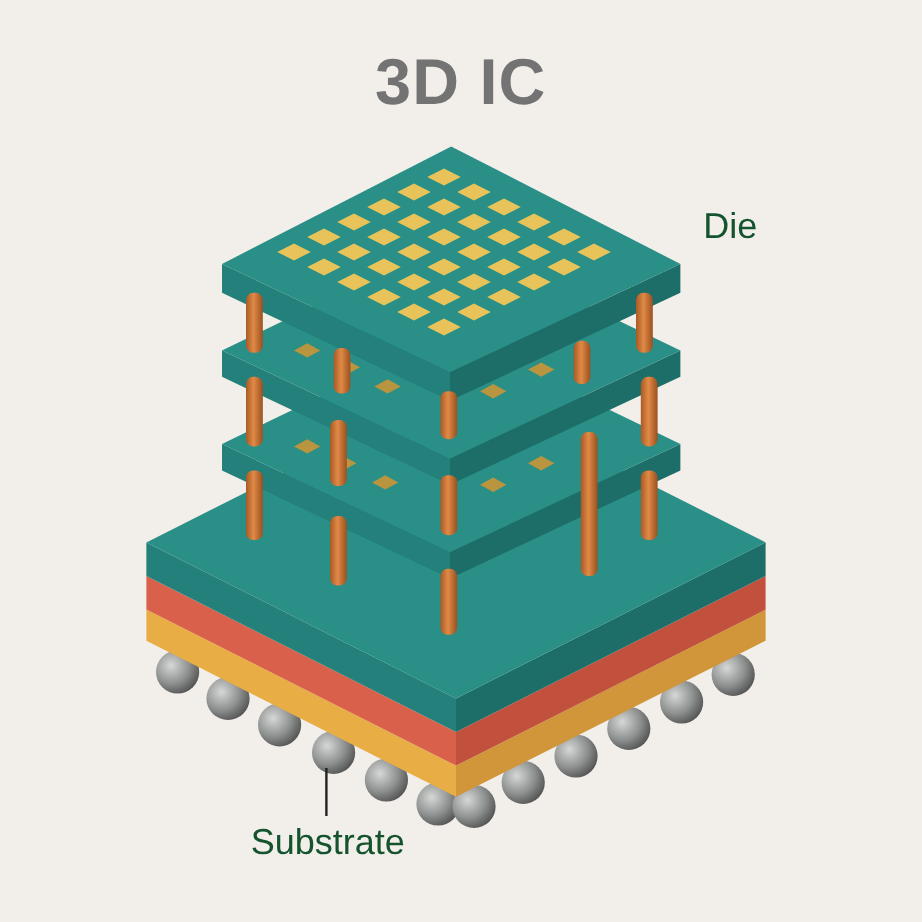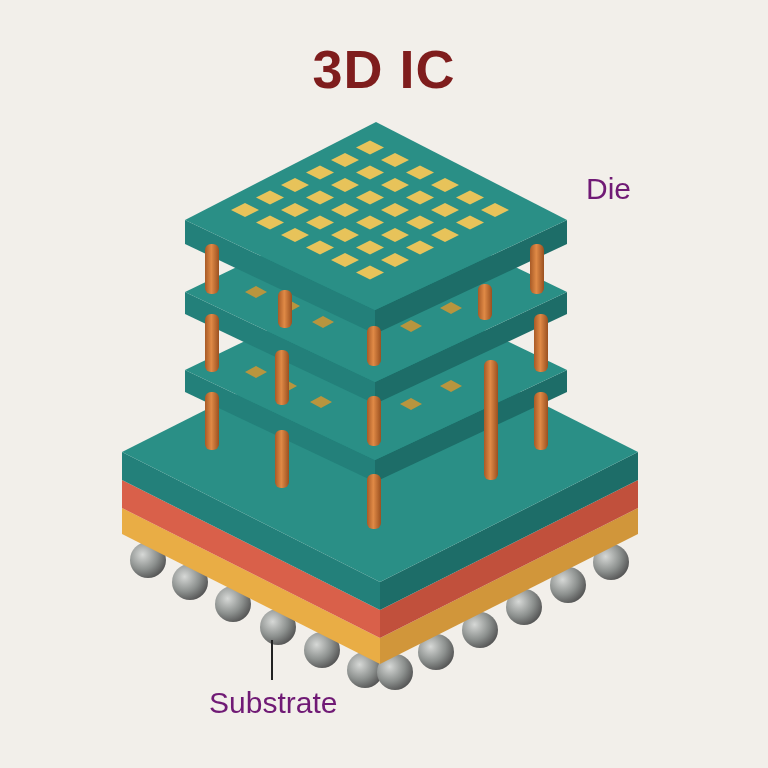--- a/index.html
+++ b/index.html
@@ -1,18 +1,18 @@
 <!DOCTYPE html>
 <html><head>
 <meta charset="utf-8">
 <style>
   html,body{margin:0;padding:0;}
   body{width:768px;height:768px;background:#f2efea;position:relative;overflow:hidden;font-family:"Liberation Sans",sans-serif;}
-  .title{position:absolute;left:0;width:768px;top:38px;text-align:center;font-size:54px;font-weight:bold;color:#7f1d1d;letter-spacing:1px;}
-  .label{position:absolute;font-size:30px;color:#701a75;}
+  .title{position:absolute;left:0;width:768px;top:38px;text-align:center;font-size:54px;font-weight:bold;color:#737373;letter-spacing:1px;}
+  .label{position:absolute;font-size:30px;color:#14532d;}
   #die-label{left:586px;top:172px;}
   #sub-label{left:181px;top:686px;margin-left:28px;}
   svg{position:absolute;left:0;top:0;}
 </style>
 </head>
 <body>
 
 <div class="title">3D IC</div>
 <div class="label" id="die-label">Die</div>
 <div class="label" id="sub-label">Substrate</div>

